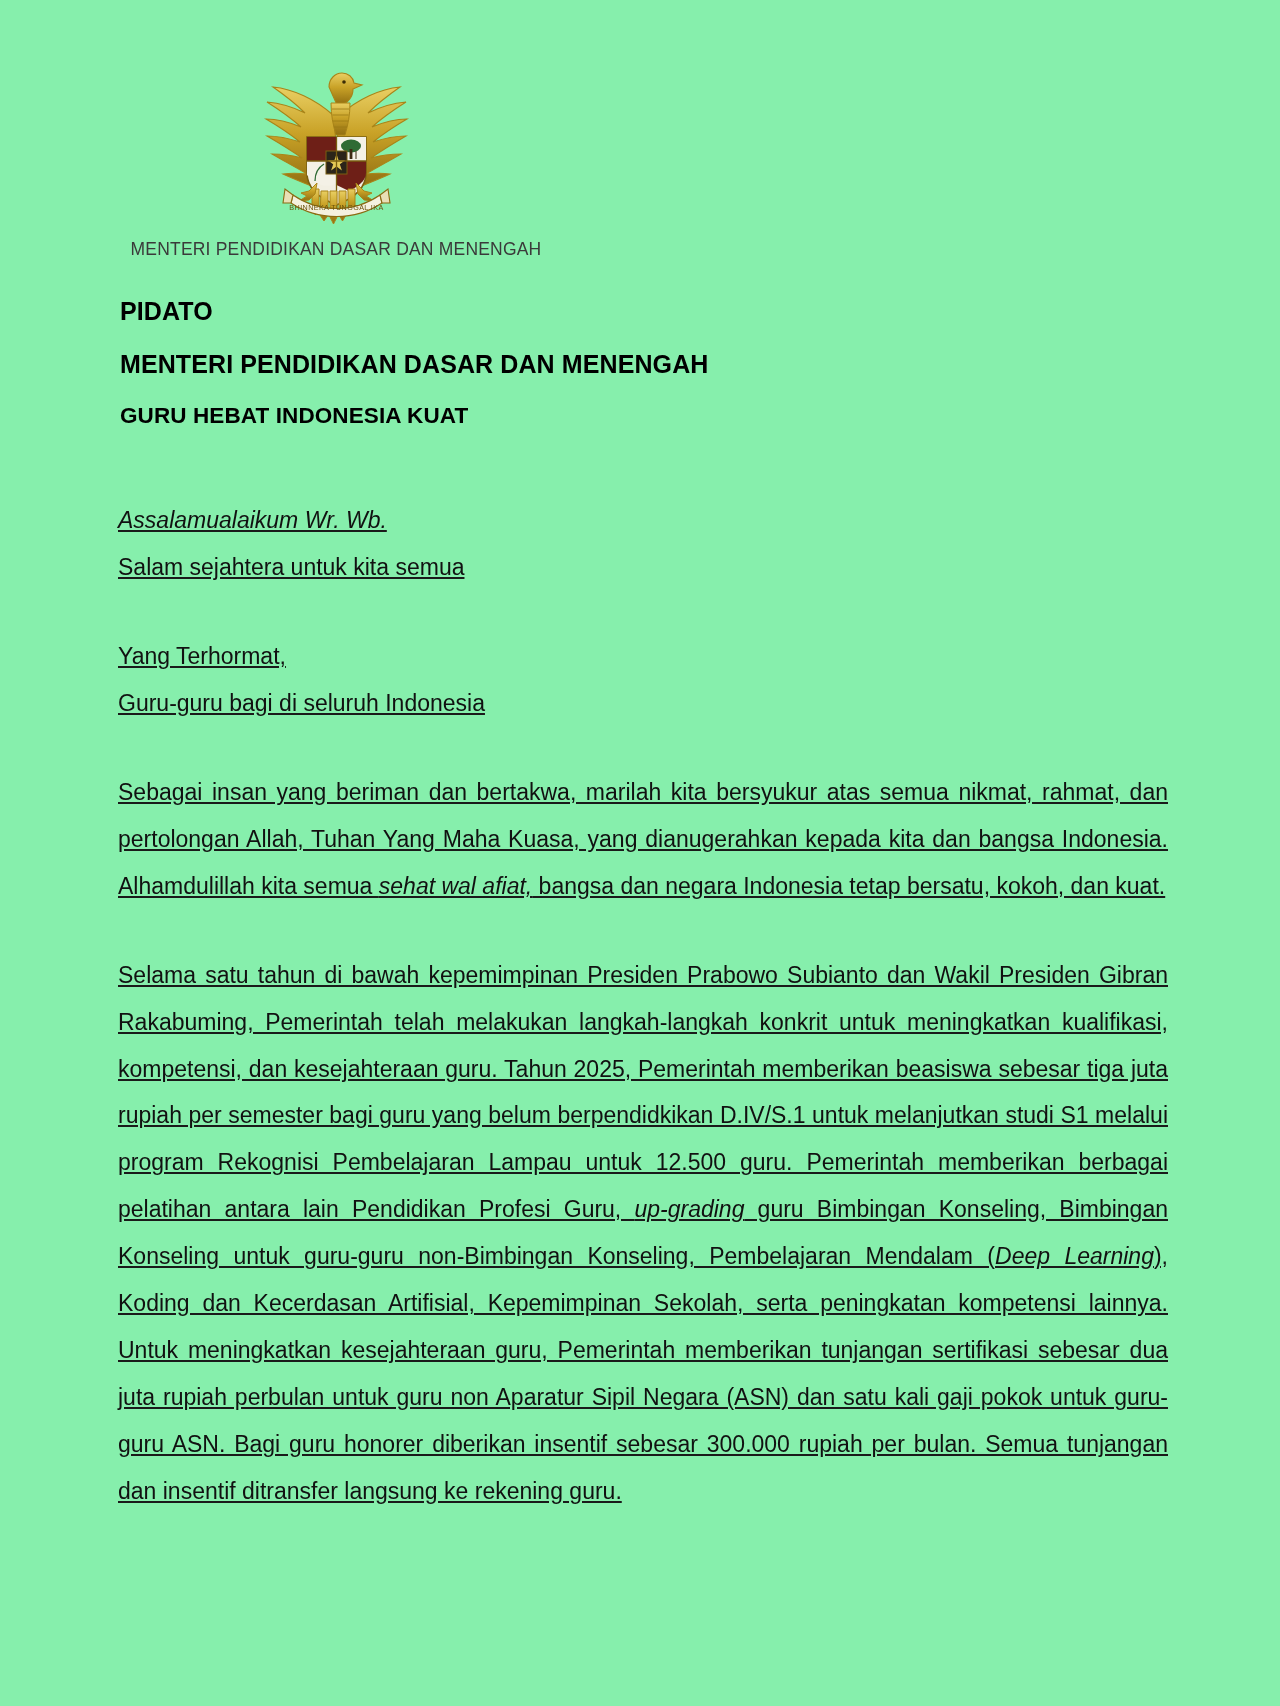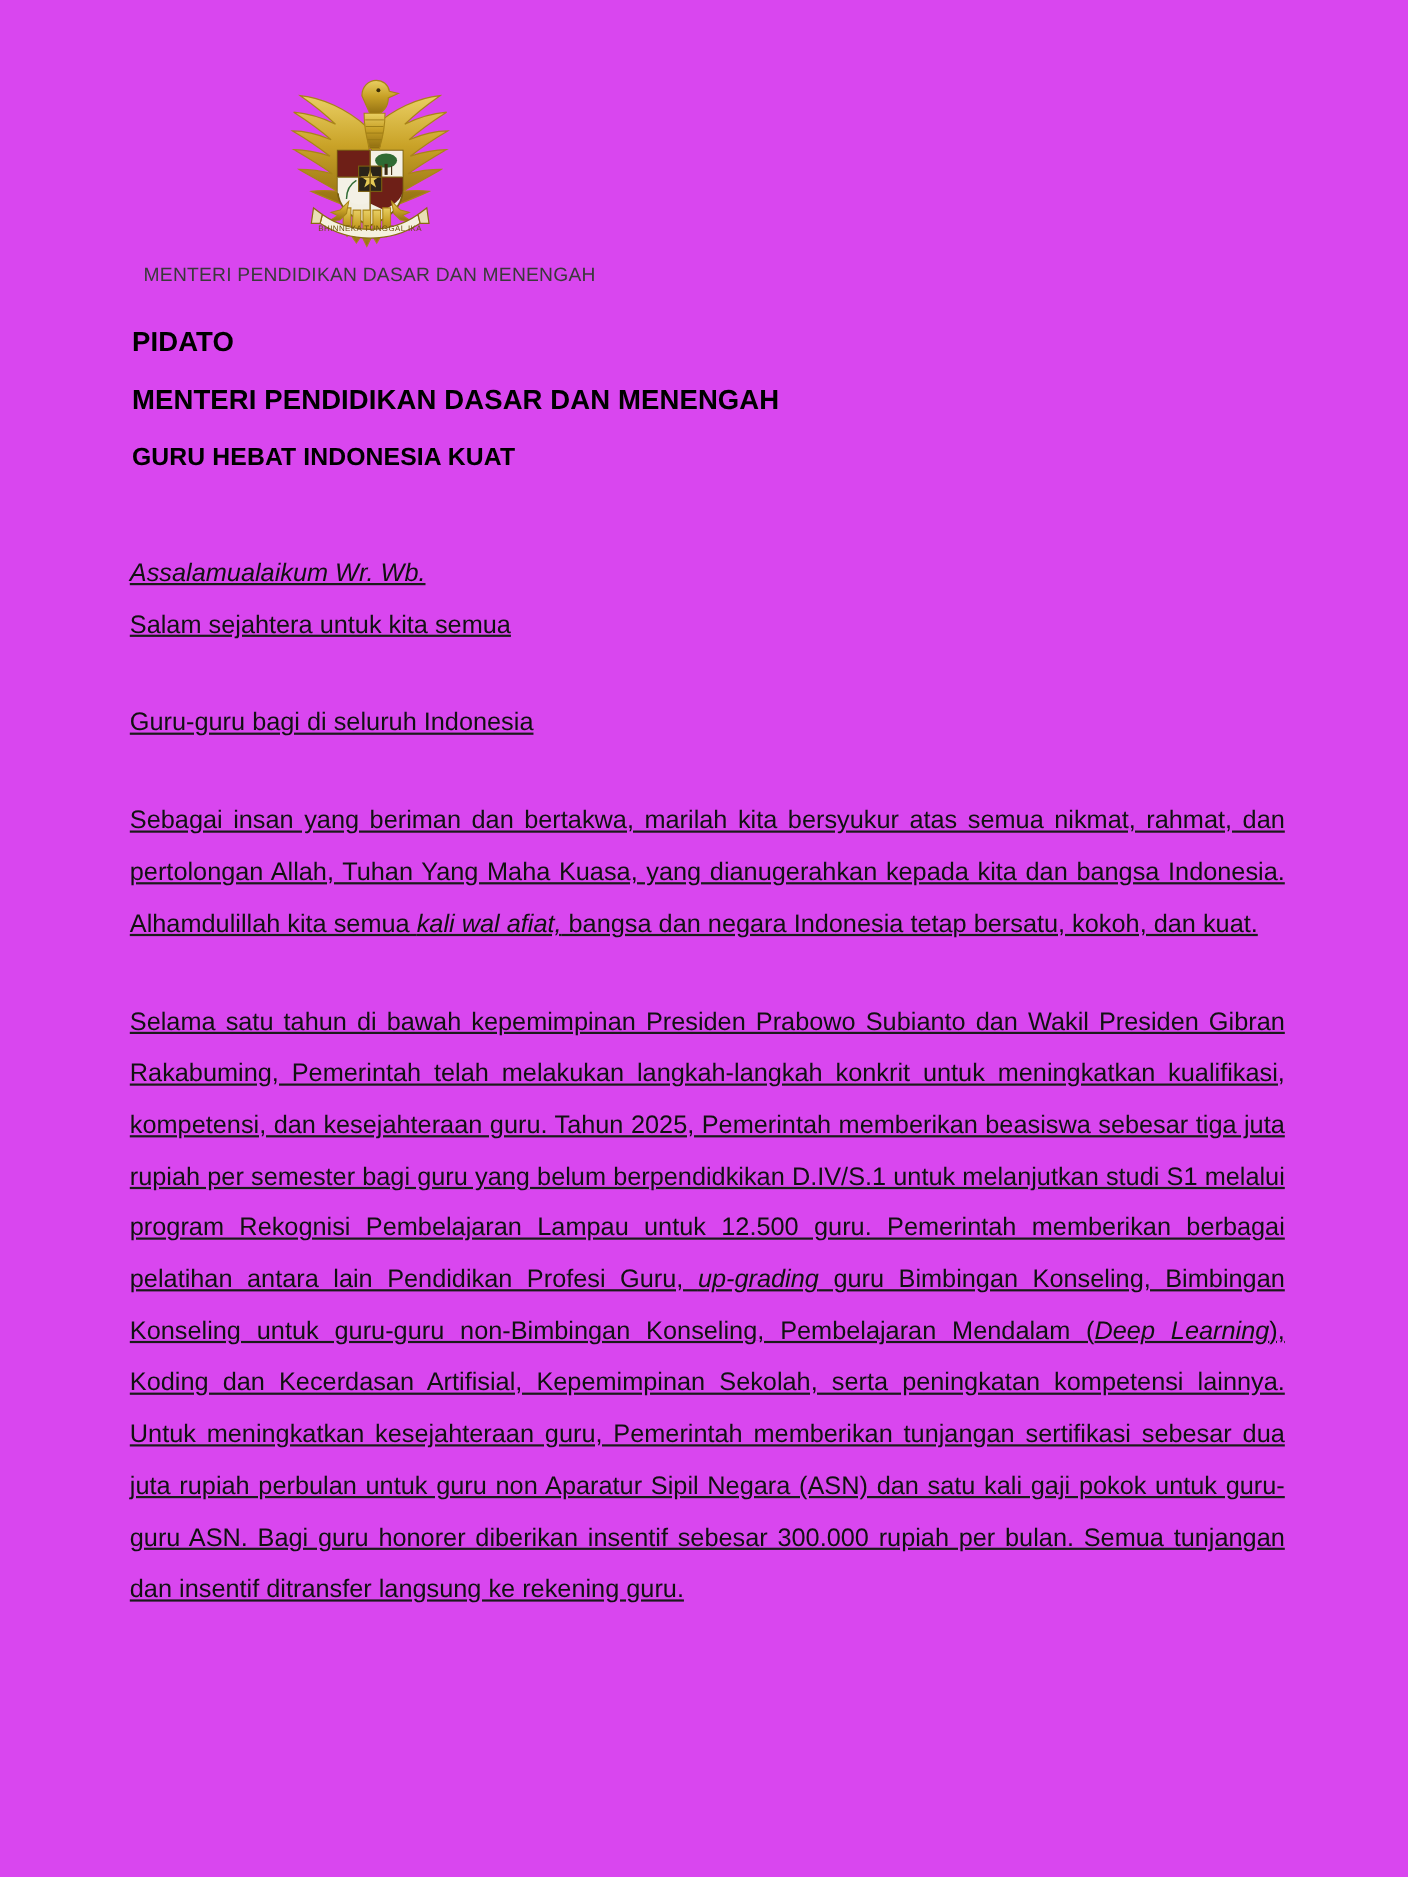--- a/index.html
+++ b/index.html
@@ -15,21 +15,21 @@
     color: #1a1a1a;
     -webkit-font-smoothing: antialiased;
   }
 
   .page {
     position: relative;
     width: 1280px;
     min-height: 1706px;
     box-sizing: border-box;
     padding: 0;
-    background: #d946ef;
+    background: #86efac;
   }
 
   
   .letterhead {
     padding-top: 58px;
     text-align: center;
     width: 480px;
     margin-left: 96px;
   }
   .emblem-wrap {
@@ -198,24 +198,25 @@
 
   <div class="body">
 
     <div class="gap-lg"></div>
 
     <p class="plain it">Assalamualaikum Wr. Wb.</p>
     <p class="plain">Salam sejahtera untuk kita semua</p>
 
     <div class="gap-md"></div>
 
+    <p class="plain">Yang Terhormat,</p>
     <p class="plain">Guru-guru bagi di seluruh Indonesia</p>
 
     <div class="gap-md"></div>
 
-    <p class="para"><span>Sebagai insan yang beriman dan bertakwa, marilah kita bersyukur atas semua nikmat, rahmat, dan pertolongan Allah, Tuhan Yang Maha Kuasa, yang dianugerahkan kepada kita dan bangsa Indonesia. Alhamdulillah kita semua </span><span class="it">kali wal afiat,</span><span> bangsa dan negara Indonesia tetap bersatu, kokoh, dan kuat.</span></p>
+    <p class="para"><span>Sebagai insan yang beriman dan bertakwa, marilah kita bersyukur atas semua nikmat, rahmat, dan pertolongan Allah, Tuhan Yang Maha Kuasa, yang dianugerahkan kepada kita dan bangsa Indonesia. Alhamdulillah kita semua </span><span class="it">sehat wal afiat,</span><span> bangsa dan negara Indonesia tetap bersatu, kokoh, dan kuat.</span></p>
 
     <div class="gap-md"></div>
 
     <p class="para"><span>Selama satu tahun di bawah kepemimpinan Presiden Prabowo Subianto dan Wakil Presiden Gibran Rakabuming, Pemerintah telah melakukan langkah-langkah konkrit untuk meningkatkan kualifikasi, kompetensi, dan kesejahteraan guru. Tahun 2025, Pemerintah memberikan beasiswa sebesar tiga juta rupiah per semester bagi guru yang belum berpendidkikan D.IV/S.1 untuk melanjutkan studi S1 melalui program Rekognisi Pembelajaran Lampau untuk 12.500 guru. Pemerintah memberikan berbagai pelatihan antara lain Pendidikan Profesi Guru, </span><span class="it">up-grading</span><span> guru Bimbingan Konseling, Bimbingan Konseling untuk guru-guru non-Bimbingan Konseling, Pembelajaran Mendalam (</span><span class="it">Deep Learning</span><span>), Koding dan Kecerdasan Artifisial, Kepemimpinan Sekolah, serta peningkatan kompetensi lainnya. Untuk meningkatkan kesejahteraan guru, Pemerintah memberikan tunjangan sertifikasi sebesar dua juta rupiah perbulan untuk guru non Aparatur Sipil Negara (ASN) dan satu kali gaji pokok untuk guru-guru ASN. Bagi guru honorer diberikan insentif sebesar 300.000 rupiah per bulan. Semua tunjangan dan insentif ditransfer langsung ke rekening guru.</span></p>
 
   </div>
 </div>
 
 </body></html>

